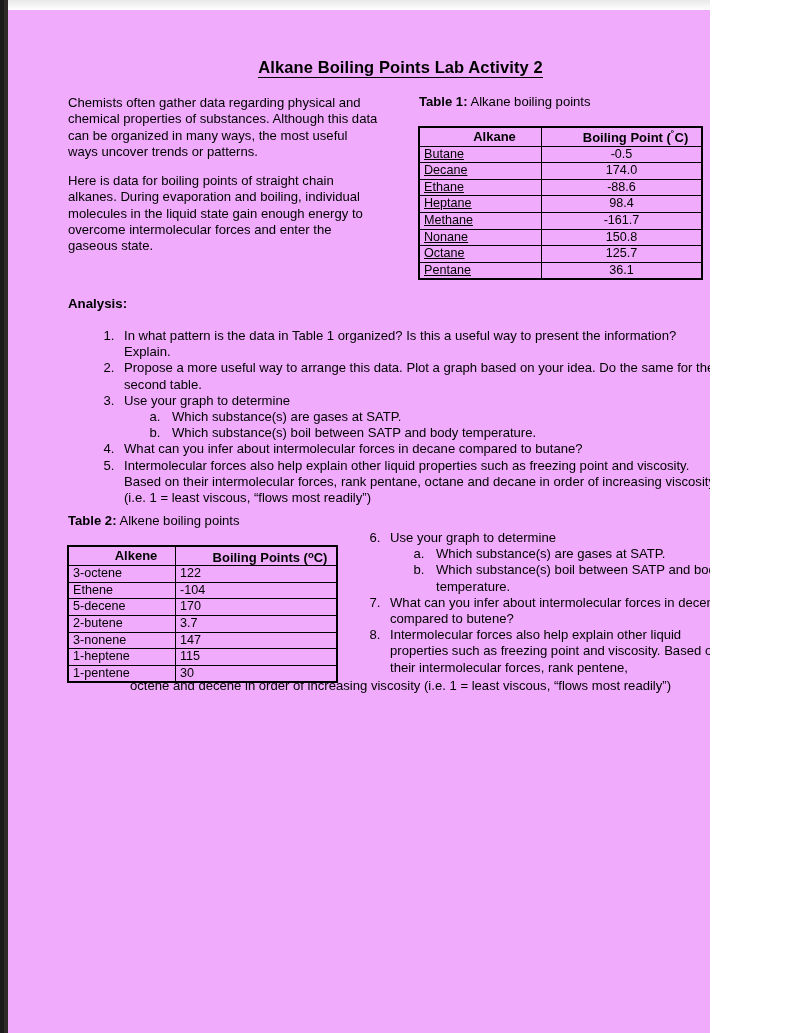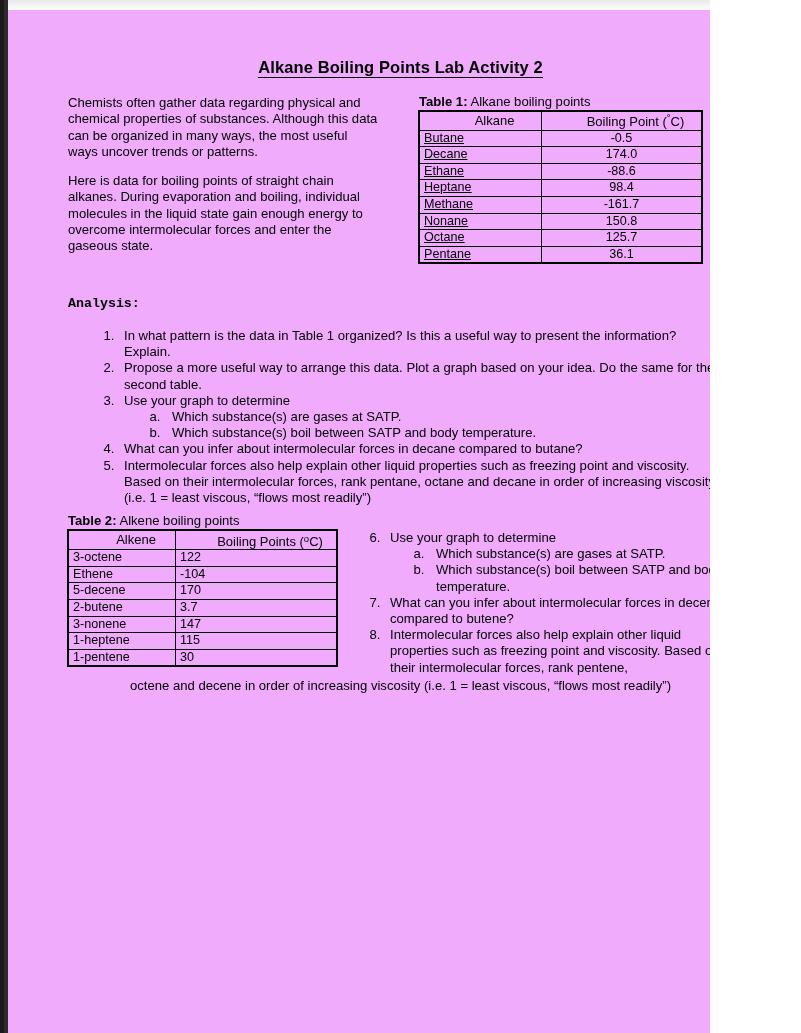--- a/index.html
+++ b/index.html
@@ -77,21 +77,21 @@
   
   .t1-block {
     position: absolute;
     left: 419px;
     top: 94px;
     width: 282px;
   }
   .tbl-caption {
     font-size: 13.1px;
     line-height: 15px;
-    margin-bottom: 2px;
+    margin-bottom: 18px;
     white-space: nowrap;
   }
   .tbl-caption b { font-weight: bold; }
 
   table.data {
     border-collapse: collapse;
     width: 100%;
     font-size: 12.6px;
     table-layout: fixed;
   }
@@ -99,21 +99,21 @@
     border: 1px solid #000;
     padding: 0 4px;
     height: 15.6px;
     line-height: 15.6px;
     font-weight: normal;
   }
   table.data {
     outline: 1px solid #000;
   }
   table.data th {
-    font-weight: normal;
+    font-weight: bold;
     font-size: 13px;
     padding-left: 32px;
   }
   
   .t1 td.name { text-align: left; text-decoration: underline; }
   .t1 td.val  { text-align: center; }
   .t1 col.c1 { width: 122px; }
   .t1 col.c2 { width: 160px; }
 
   
@@ -133,21 +133,20 @@
   .deg-o { font-size: 9.5px; vertical-align: 0.38em; }
 
   
   .analysis-head {
     position: absolute;
     left: 68px;
     top: 296px;
     font-size: 13.3px;
     font-weight: bold;
     line-height: 16px;
-    font-family: Liberation Mono, monospace;
   }
   .qlist {
     position: absolute;
     left: 68px;
     top: 312px;
     width: 672px;
     font-size: 13.1px;
     line-height: 16.2px;
   }
   ol.num {

